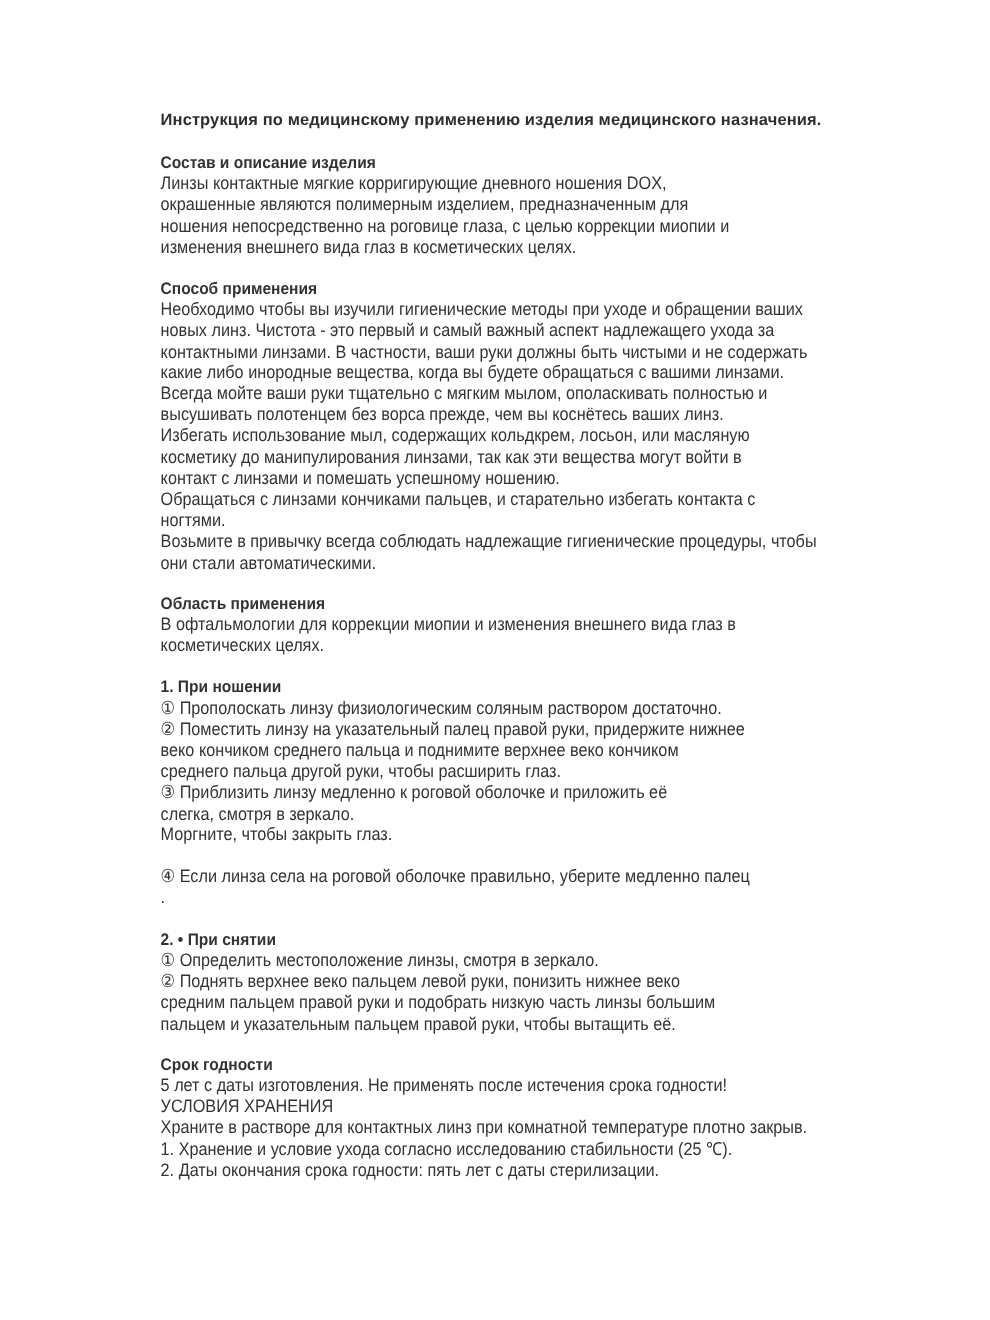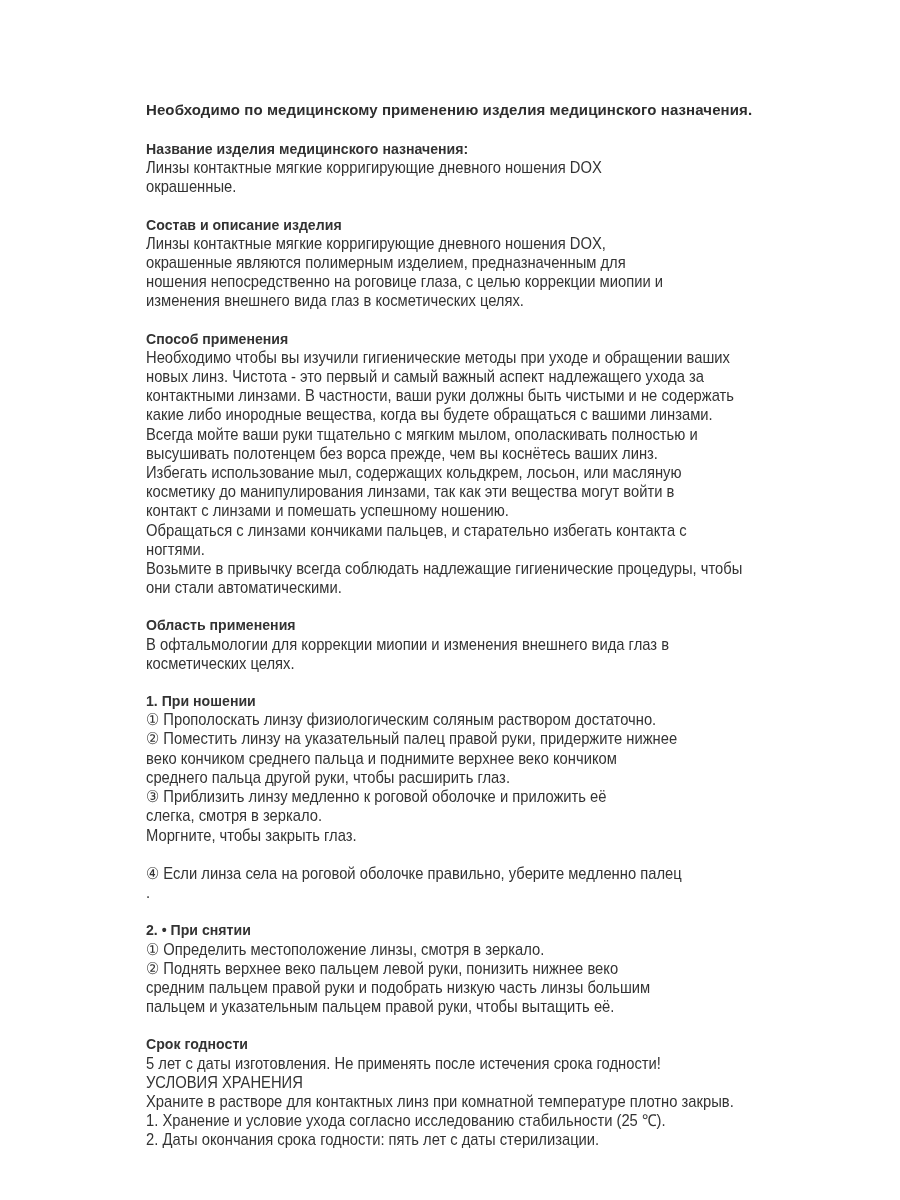--- a/index.html
+++ b/index.html
@@ -21,27 +21,22 @@
   .line {
     font-size: 16.4px; line-height: 19.2px; white-space: nowrap;
     transform: scaleX(0.90); transform-origin: left;
   }
   .gap { height: 19.2px; }
 </style>
 </head>
 <body>
 
 <div class="page">
-  <div class="title">Необходимо по медицинскому применению изделия медицинского назначения.</div>
+  <div class="title">Инструкция по медицинскому применению изделия медицинского назначения.</div>
   <div id="sections">
-      <div class="section">
-        <div class="heading">Название изделия медицинского назначения:</div>
-        <div class="line">Линзы контактные мягкие корригирующие дневного ношения DOX</div>
-        <div class="line">окрашенные.</div>
-      </div>
       <div class="section">
         <div class="heading">Состав и описание изделия</div>
         <div class="line">Линзы контактные мягкие корригирующие дневного ношения DOX,</div>
         <div class="line">окрашенные являются полимерным изделием, предназначенным для</div>
         <div class="line">ношения непосредственно на роговице глаза, с целью коррекции миопии и</div>
         <div class="line">изменения внешнего вида глаз в косметических целях.</div>
       </div>
       <div class="section">
         <div class="heading">Способ применения</div>
         <div class="line">Необходимо чтобы вы изучили гигиенические методы при уходе и обращении ваших</div>

